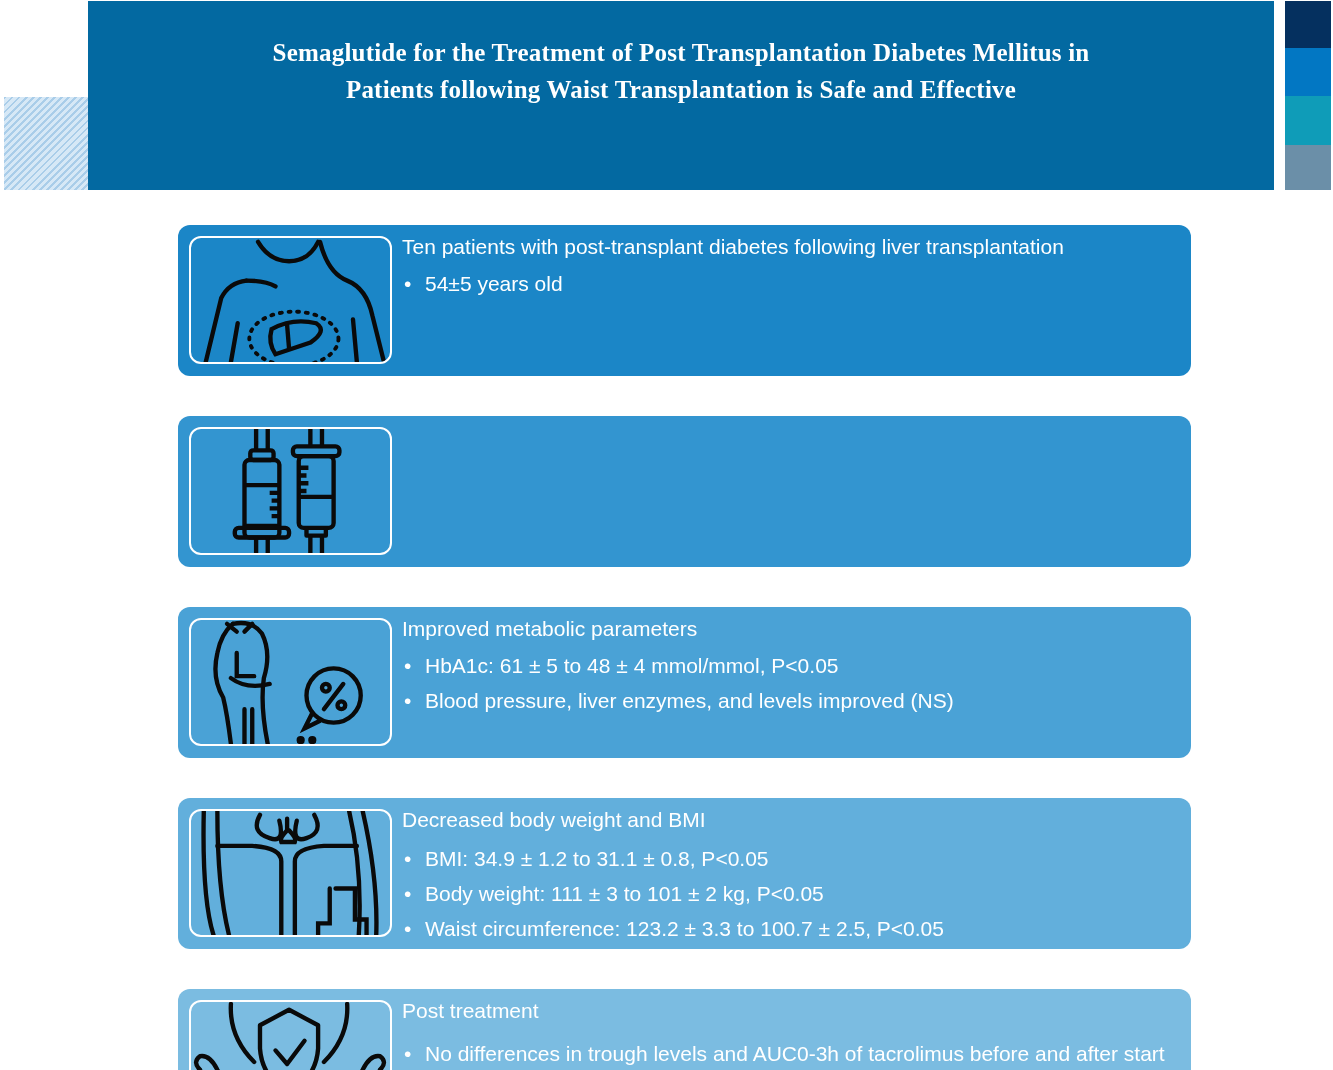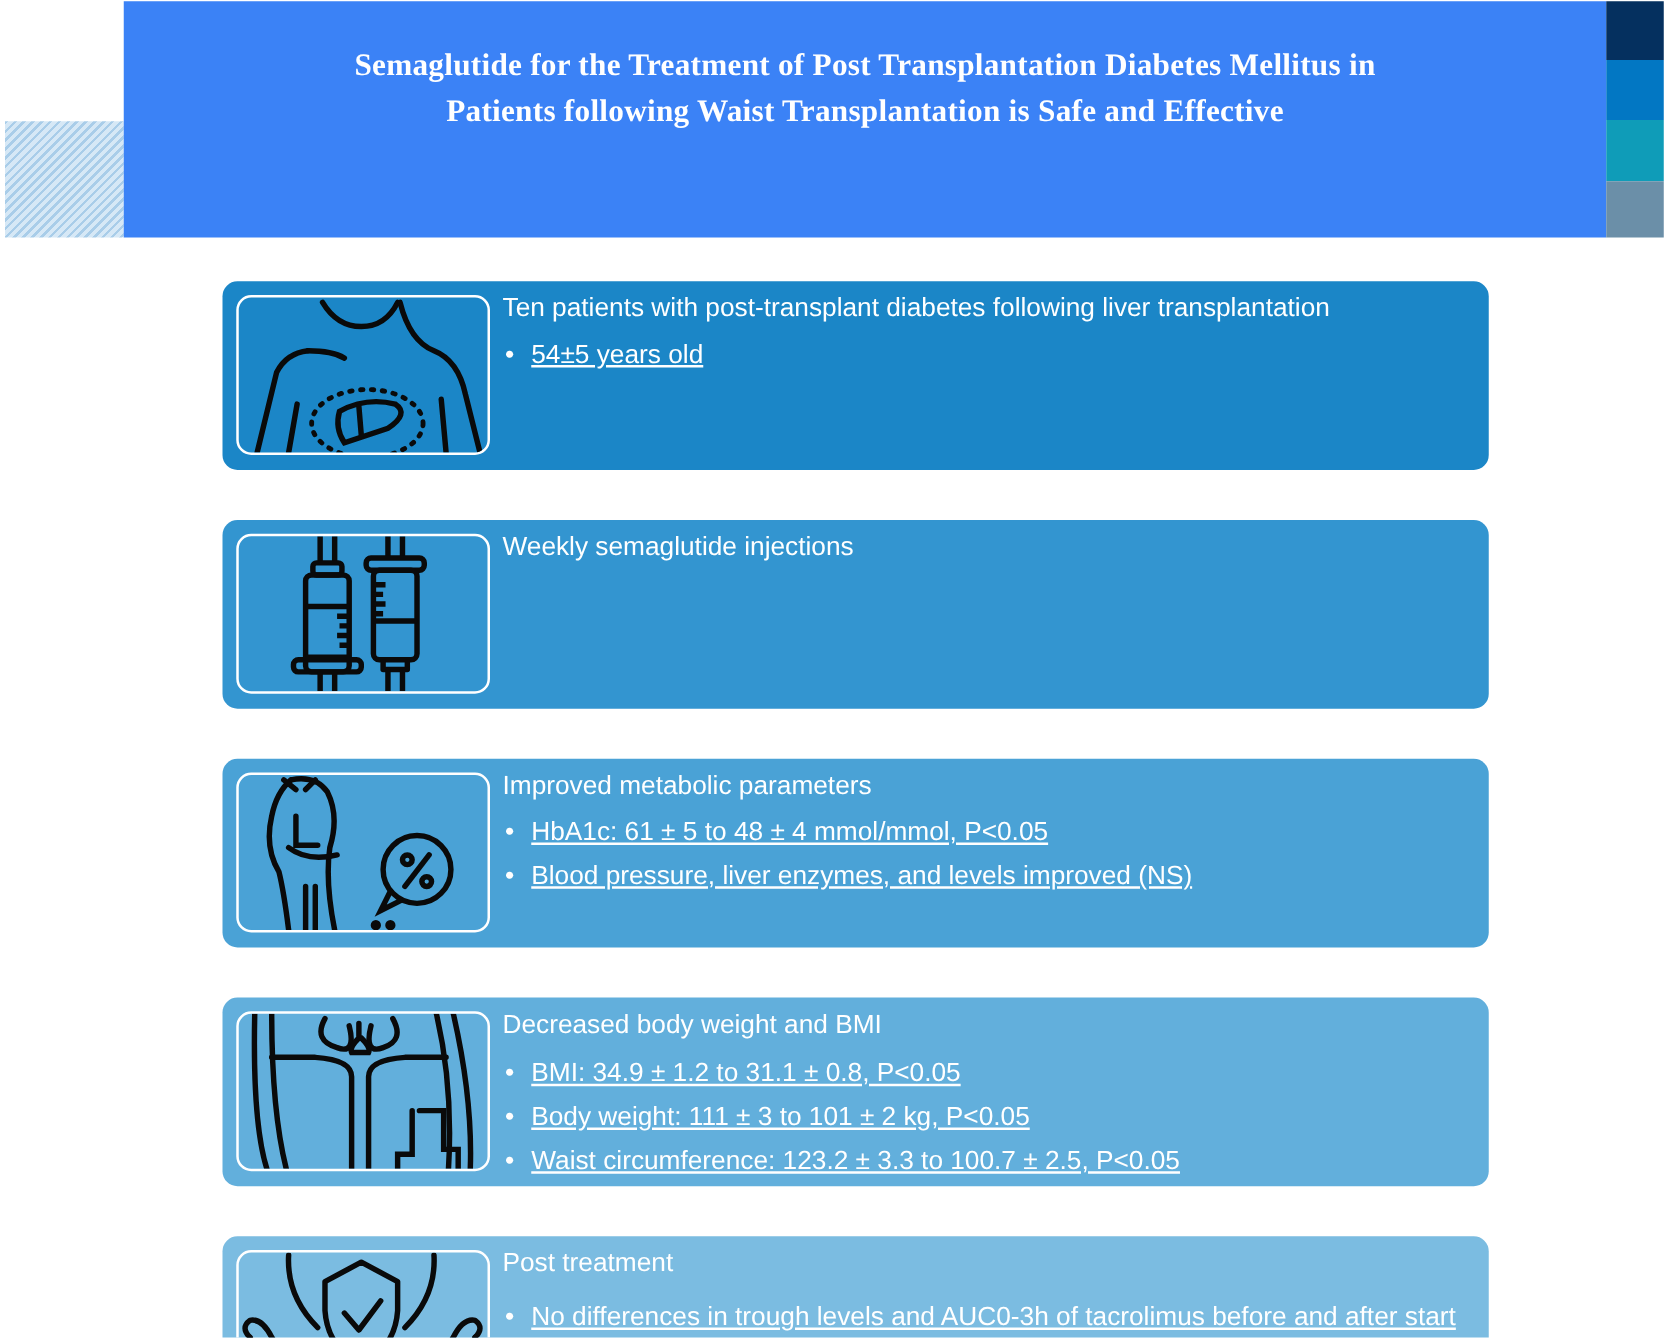--- a/index.html
+++ b/index.html
@@ -1,30 +1,30 @@
 <!DOCTYPE html>
 <html><head>
 <meta charset="utf-8">
 <style>
   html, body { margin:0; padding:0; }
   body { width:1333px; height:1070px; background:#ffffff; position:relative; overflow:hidden; font-family:"DejaVu Sans", sans-serif; }
   .hatch { position:absolute; left:4px; top:97px; width:95px; height:93px;
     background: repeating-linear-gradient(135deg, #a9cde9 0 2px, #d6e8f6 2px 5px); }
-  .banner { position:absolute; left:99px; top:1px; width:1186px; height:189px; background:#3b82f6; }
+  .banner { position:absolute; left:88px; top:1px; width:1186px; height:189px; background:#0369a1; }
   .banner-title { position:absolute; left:0; right:0; top:33px; text-align:center; color:#fff;
     font-family:"Liberation Serif", serif; font-weight:bold; font-size:25px; line-height:37px; letter-spacing:0.2px; }
   .sq { position:absolute; left:1285px; width:46px; }
   .cards { position:absolute; left:178px; top:225px; width:1013px; }
   .card { position:relative; height:151px; border-radius:12px; margin-bottom:40px; color:#fff; }
   .icon-box { position:absolute; left:11px; top:11px; width:203px; height:128px; border:2.5px solid #fff; border-radius:12px; box-sizing:border-box; overflow:hidden; }
   .icon-box svg { position:absolute; left:0; top:0; width:100%; height:100%; }
   .content { position:absolute; left:224px; top:6px; right:6px; font-family:"Liberation Sans", sans-serif; font-size:21px; line-height:31px; }
   .heading { display:block; }
   .bullets { list-style:none; margin:4px 0 0 0; padding:0; }
-  .bullets li { position:relative; padding-left:23px; line-height:35px;text-decoration:underline; }
+  .bullets li { position:relative; padding-left:23px; line-height:35px; }
   .bullets li::before { content:"•"; position:absolute; left:2px; top:0; }
   .bullets.tight li { line-height:31px; }
 </style>
 </head>
 <body>
 
 <div class="hatch"></div>
 
 <div class="banner">
   <div class="banner-title">
@@ -75,21 +75,20 @@
         <path d="M122 0 V18 M134 0 V18"></path>
         <rect x="104" y="18" width="48" height="10" rx="4"></rect>
         <rect x="110" y="28" width="36" height="74" rx="5"></rect>
         <path d="M110 70 H146"></path>
         <path d="M110 40 H120 M110 48 H118 M110 56 H120 M110 64 H118"></path>
         <path d="M118 102 V110 H138 V102"></path>
         <path d="M122 110 V128 M134 110 V128"></path>
       </svg>
     </div>
     <div class="content">
-      <span class="heading">Weekly semaglutide injections</span>
     </div>
   </div>
 
   <div class="card" style="background:#4aa2d6">
     <div class="icon-box">
       <svg viewBox="0 0 203 128" fill="none" stroke="#0a0a0a" stroke-width="4.5" stroke-linecap="round">
         <path d="M42 4 Q30 14 26 34 Q20 60 32 80 Q36 96 40 128"></path>
         <path d="M42 4 Q62 0 72 14 Q82 34 74 60 Q70 88 78 128"></path>
         <path d="M36 4 L46 12 M62 4 L54 12"></path>
         <path d="M46 34 V58 H64"></path>

